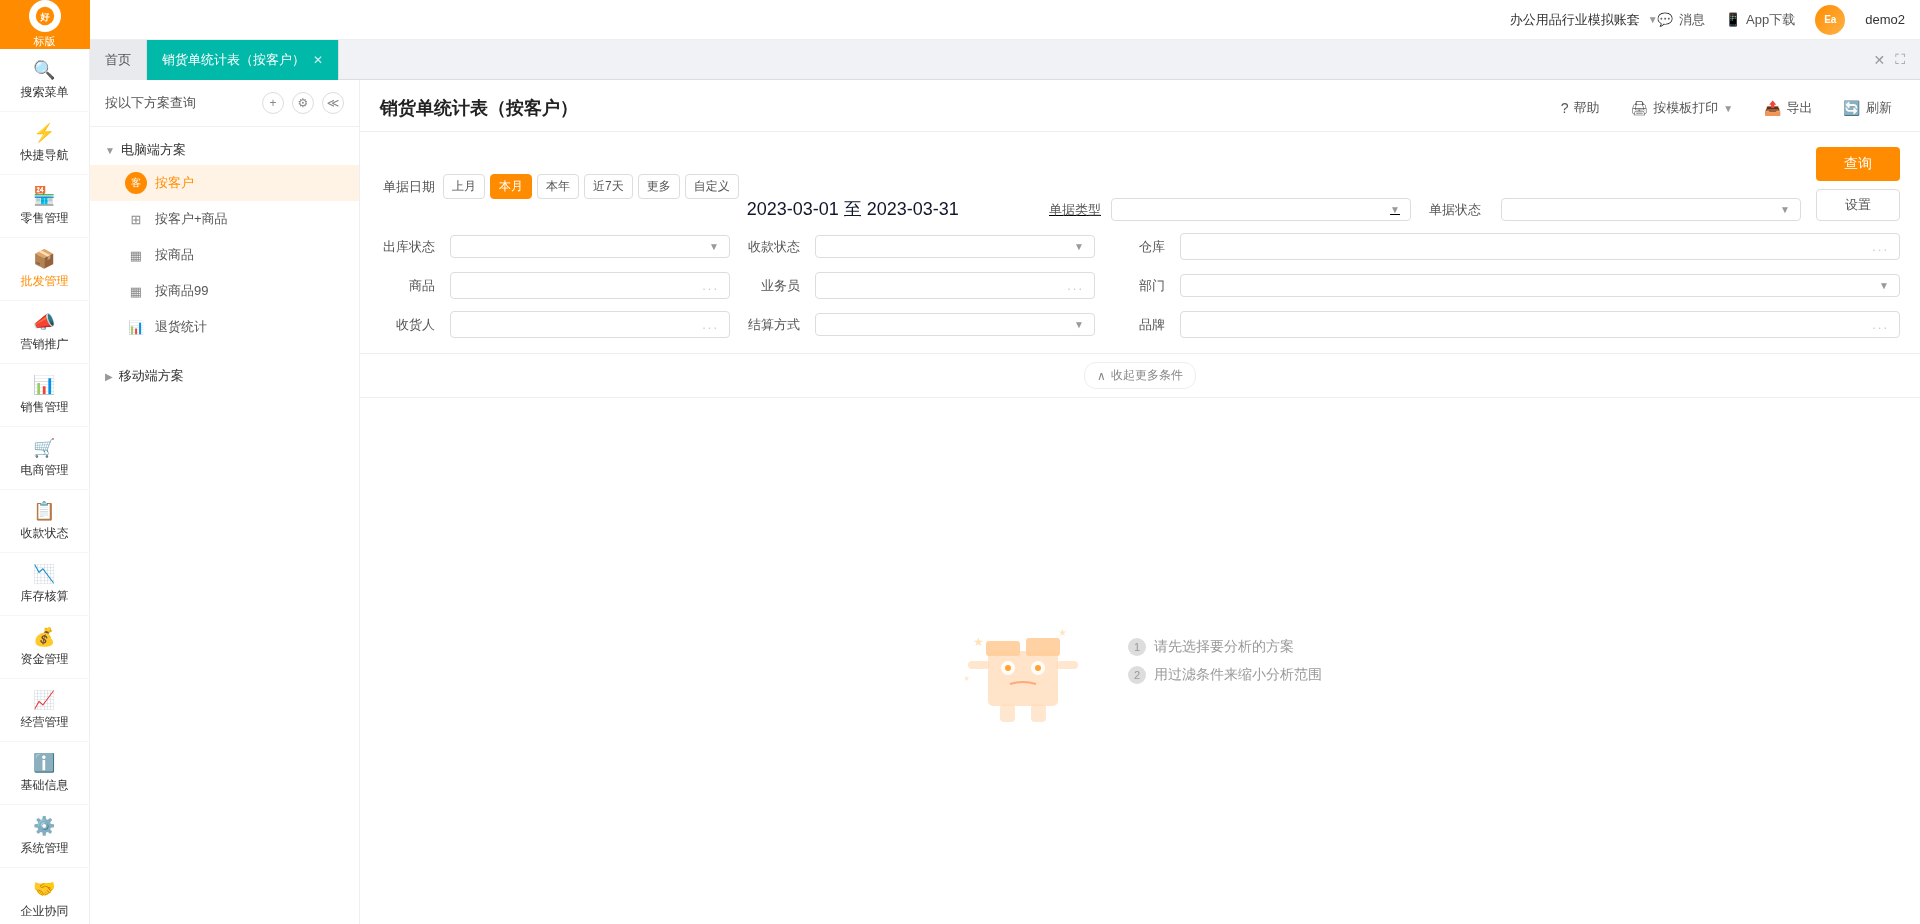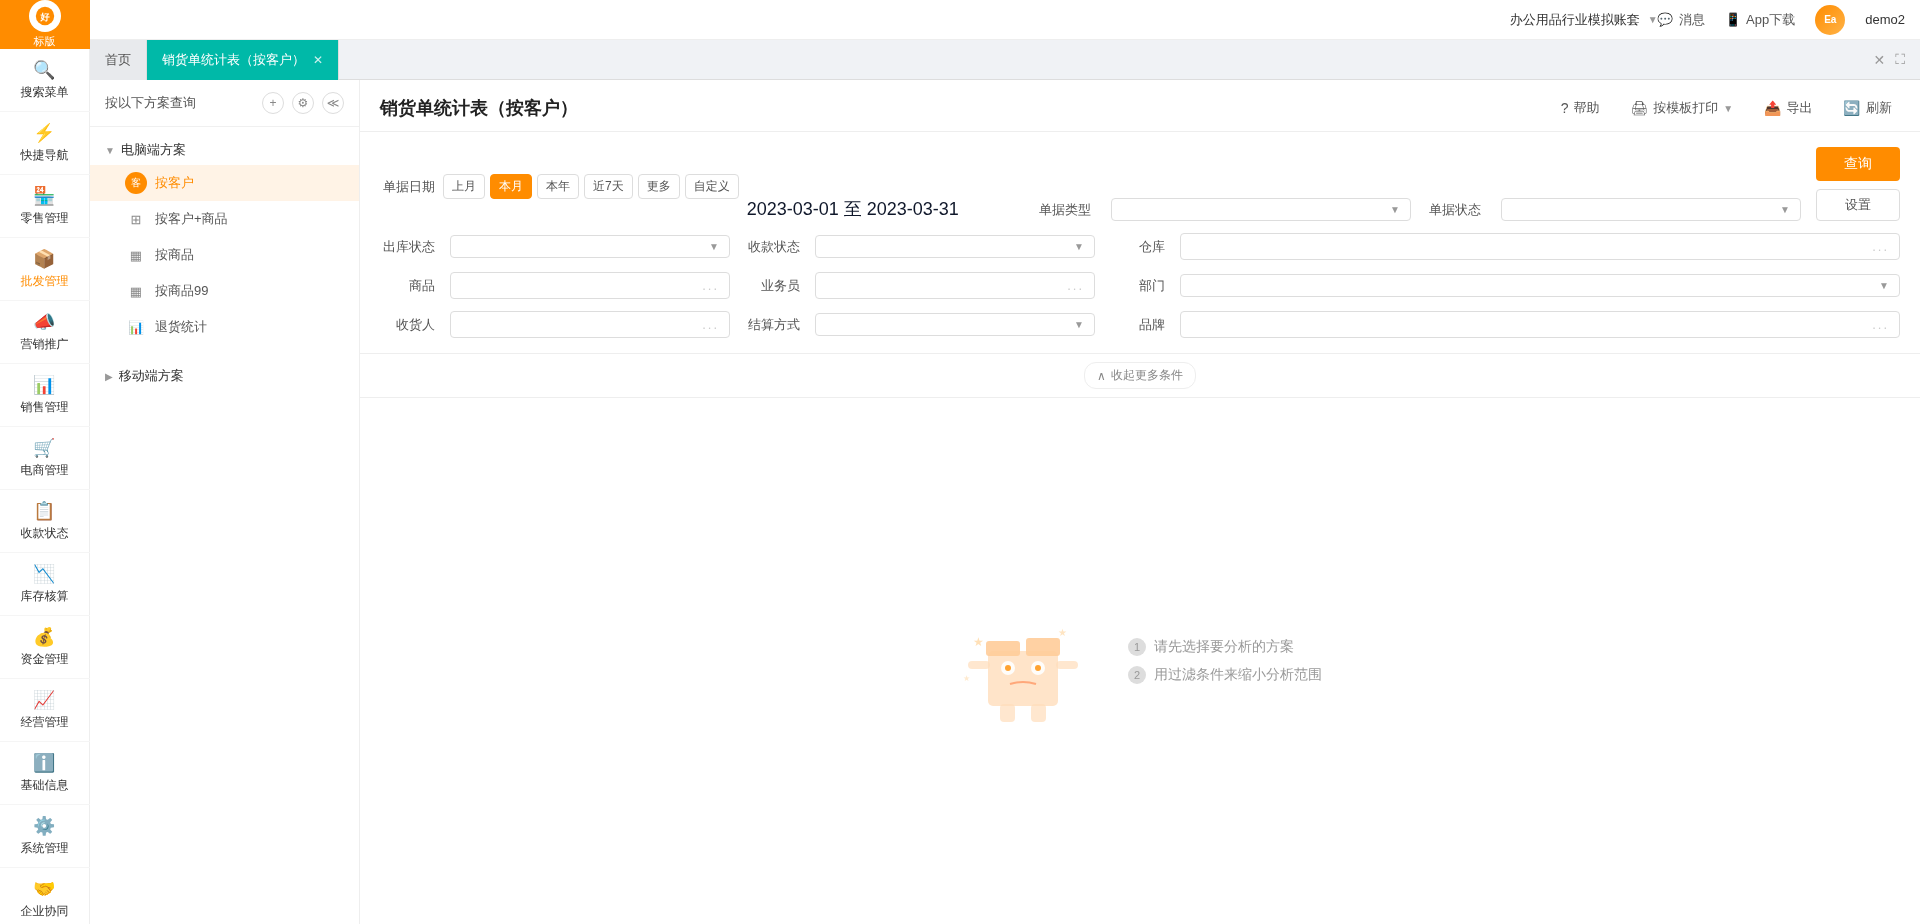--- a/index.html
+++ b/index.html
@@ -634,21 +634,21 @@
               <button class="filter-date-btn">上月</button>
               <button class="filter-date-btn active">本月</button>
               <button class="filter-date-btn">本年</button>
               <button class="filter-date-btn">近7天</button>
               <button class="filter-date-btn">更多</button>
               <button class="filter-date-btn">自定义</button>
             </div>
             <span class="filter-date-range">2023-03-01 至 2023-03-31</span>
           </div>
           <div style="flex:1;"></div>
-          <div style="display:flex;align-items:center;gap:20px;">
+          <div style="display:flex;align-items:center;gap:10px;text-decoration:underline;">
             <span class="filter-label">单据类型</span>
             <div class="filter-select" style="min-width:300px;">
               <span></span>
               <span class="select-arrow">▼</span>
             </div>
           </div>
           <div style="display:flex;align-items:center;gap:20px;">
             <span class="filter-label">单据状态</span>
             <div class="filter-select" style="min-width:300px;">
               <span></span>

